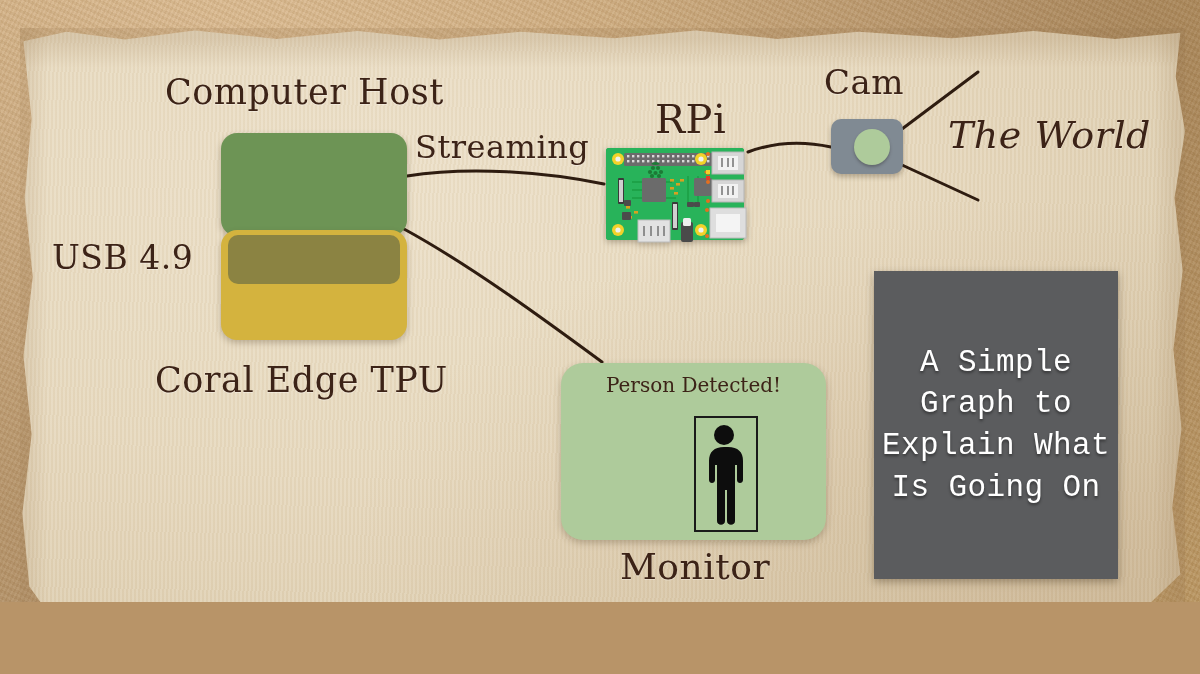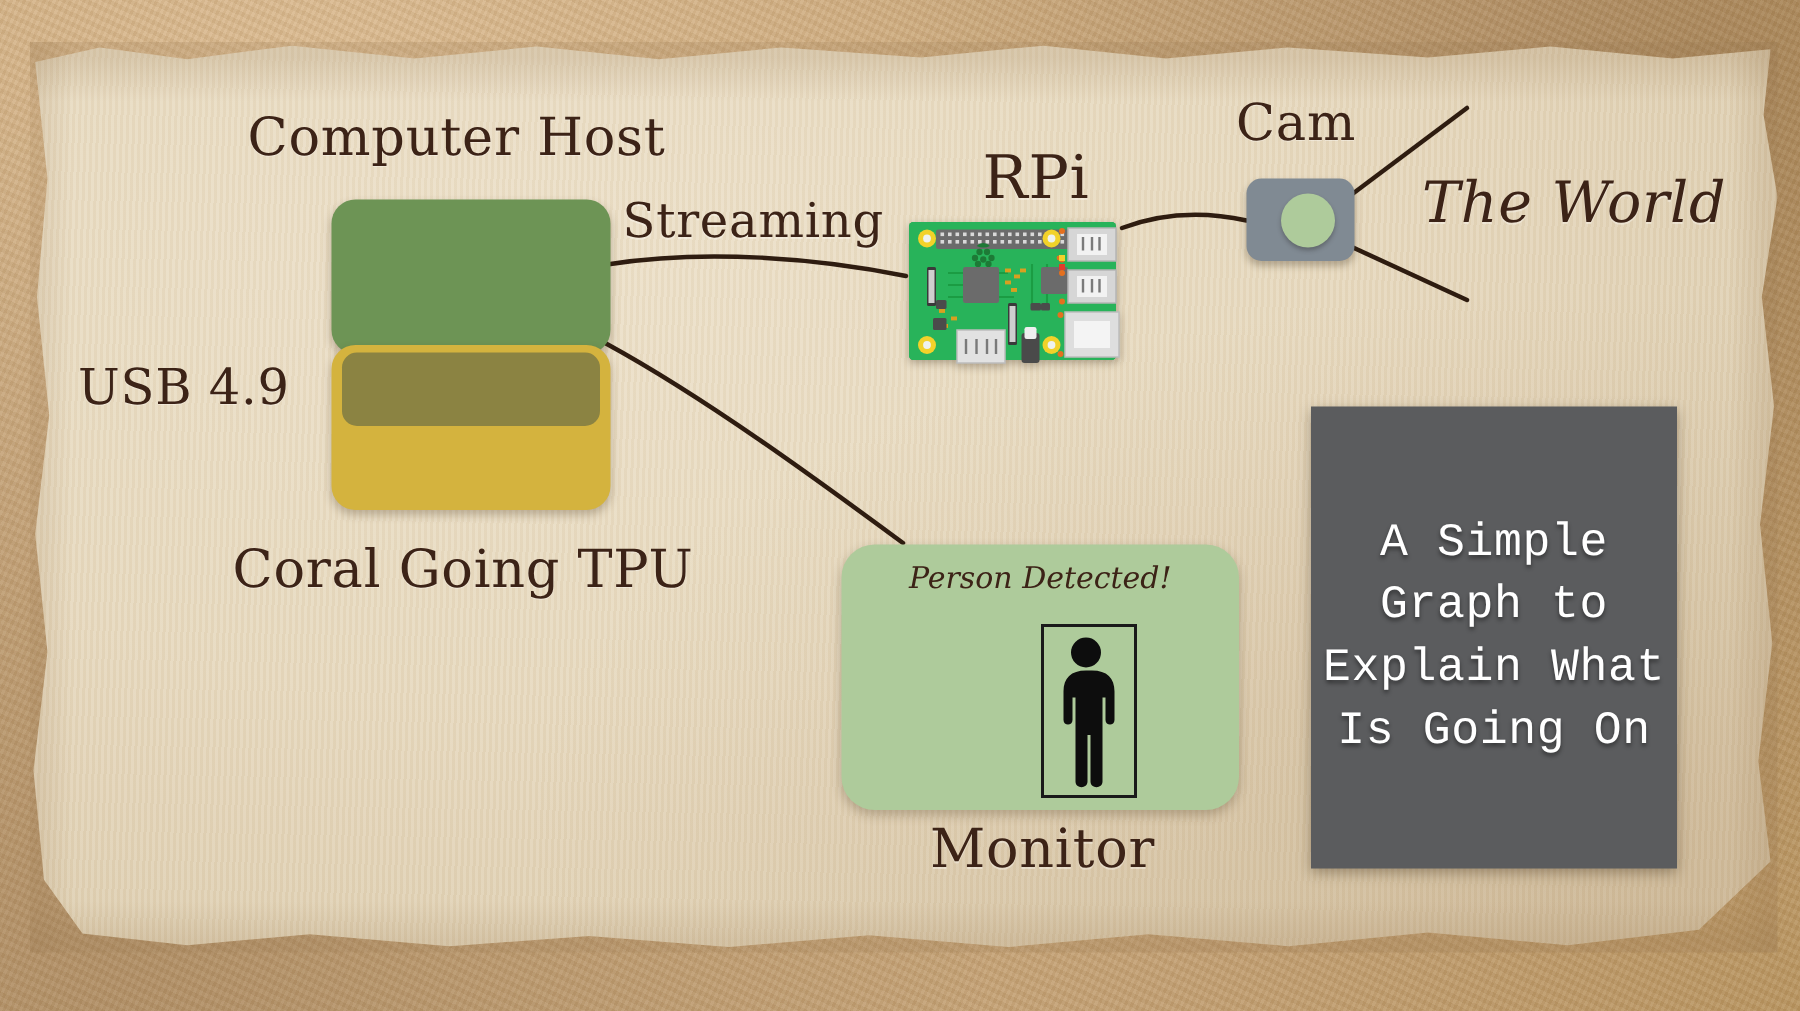--- a/index.html
+++ b/index.html
@@ -1,18 +1,18 @@
 <!DOCTYPE html>
 <html><head>
 <meta charset="utf-8">
 <style>
   html,body{margin:0;padding:0;background:#b89468;}
   body{width:1200px;height:674px;overflow:hidden;font-family:"DejaVu Serif",serif;}
 
-  .stage{position:relative;width:1200px;height:674px;overflow:hidden;}
+  .stage{position:relative;width:1200px;height:602px;overflow:hidden;}
 
   
   .cork{
     position:absolute;inset:0;
     background:
       repeating-linear-gradient(115deg, rgba(255,255,255,.05) 0 2px, rgba(120,85,45,.05) 2px 4px),
       repeating-linear-gradient(25deg, rgba(255,255,255,.045) 0 3px, rgba(110,78,40,.055) 3px 6px),
       radial-gradient(circle at 18% 12%, #dcbc92 0%, #cdab7e 38%, #c29f72 70%, #b8945f 100%);
   }
   .cork:after{
@@ -79,21 +79,21 @@
     background:#8b8342;border-radius:10px;
   }
 
   .monitor-box{
     position:absolute;left:561px;top:363px;width:265px;height:177px;
     background:#aecb9b;border-radius:22px;
     box-shadow:0 3px 7px rgba(70,50,25,.28);
   }
   .monitor-title{
     position:absolute;left:0;right:0;top:10px;text-align:center;
-    font-family:"DejaVu Serif",serif;font-size:20px;color:#3c2317;font-style:italic;
+    font-family:"DejaVu Serif",serif;font-size:20px;color:#3c2317;
   }
   .bbox{
     position:absolute;left:694px;top:416px;width:60px;height:112px;
     border:2px solid #1a1a1a;background:transparent;
   }
   .person{position:absolute;left:694px;top:416px;width:60px;height:112px;}
 
   
   .cam-body{
     position:absolute;left:831px;top:119px;width:72px;height:55px;
@@ -150,21 +150,21 @@
   <div class="host-box"></div>
   <div class="tpu-box"></div>
   <div class="overlap-box"></div>
 
   <div class="lbl" style="left:165px;top:72px;font-size:35px;">Computer Host</div>
 
   <div class="lbl" style="left:415px;top:128px;font-size:32px;">Streaming</div>
 
   <div class="lbl" style="left:52px;top:238px;font-size:33px;">USB 4.9</div>
 
-  <div class="lbl" style="left:155px;top:360px;font-size:35px;">Coral Going TPU</div>
+  <div class="lbl" style="left:155px;top:360px;font-size:35px;">Coral Edge TPU</div>
 
   <div class="rpi">
     <svg width="152" height="110" viewBox="0 0 152 110">
 
       <rect x="4" y="6" width="138" height="92" rx="3" fill="#1faa4b"></rect>
       <rect x="4" y="6" width="138" height="92" rx="3" fill="#28b35a"></rect>
 
       <g stroke="#19993f" stroke-width="1.4" opacity=".85">
         <path d="M30 40 h40 M30 48 h34 M30 56 h44 M86 34 v30 M96 34 v30"></path>
       </g>

